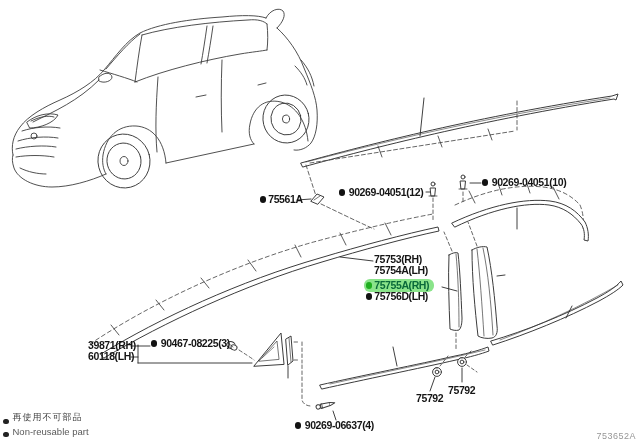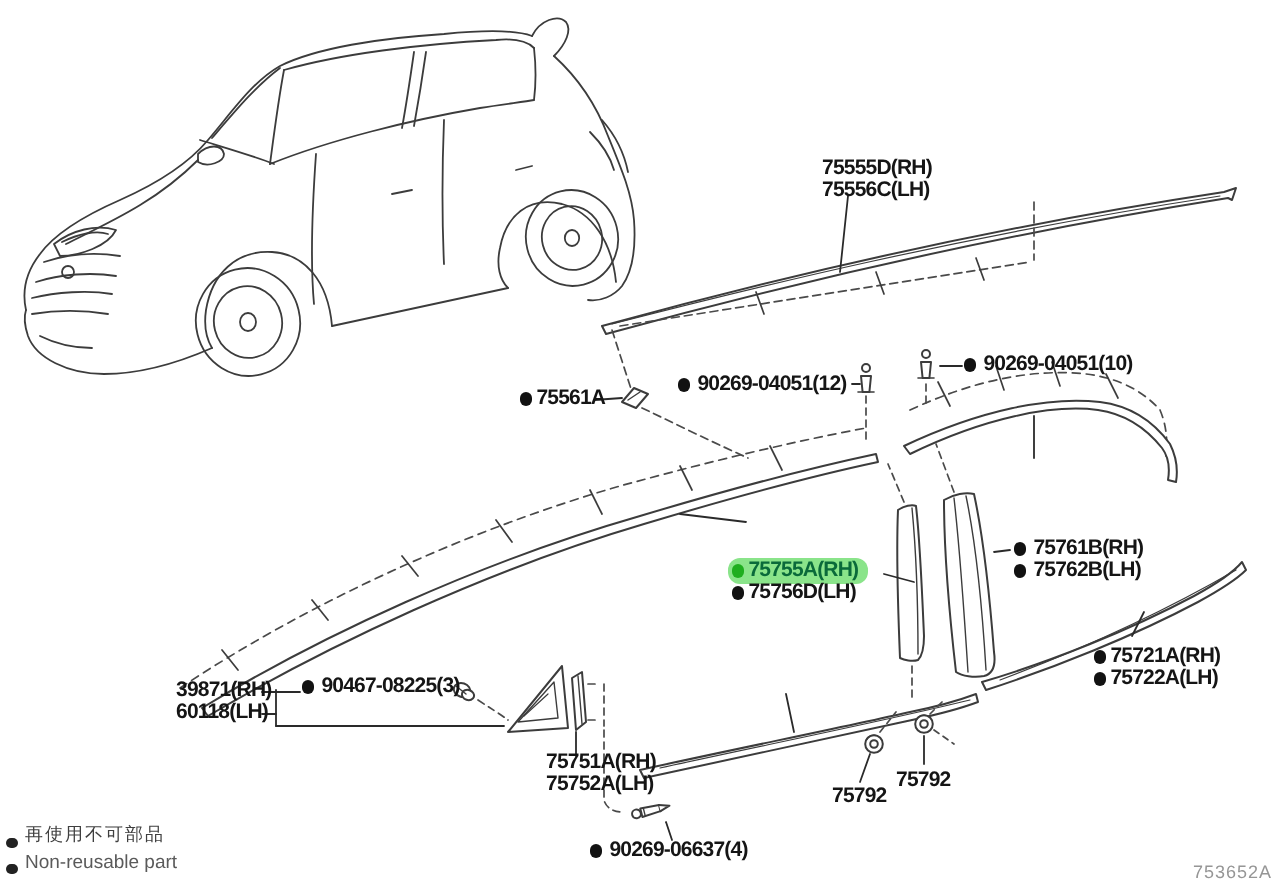--- a/index.html
+++ b/index.html
@@ -258,28 +258,20 @@
       <path d="M138,345 L138,363"></path>
       <path d="M138,346 L150,346"></path>
       <path d="M138,363 L252,363"></path>
       <path d="M288,378 L288,366"></path>
       <path d="M333,411 L336,420"></path>
       <path d="M435,377 L430,391"></path>
       <path d="M462,368 L462,382"></path>
     </g>
   </svg>
 
-  <div class="lbl" style="left:411px;top:79px">
-    <div class="ln">
-        <span>75555D(RH)</span>
-      </div>
-    <div class="ln">
-        <span>75556C(LH)</span>
-      </div>
-  </div>
 
   <div class="lbl" style="left:260px;top:194px">
     <div class="ln">
         <i class="dot"></i>
       <span>75561A</span>
       </div>
   </div>
 
   <div class="lbl sp" style="left:339px;top:187px">
     <div class="ln">
@@ -289,79 +281,59 @@
   </div>
 
   <div class="lbl sp" style="left:482px;top:177px">
     <div class="ln">
         <i class="dot"></i>
       <span>90269-04051(10)</span>
       </div>
   </div>
 
 
+  <div class="lbl" style="left:374px;top:254px">
+    <div class="ln">
+        <span>75753(RH)</span>
+      </div>
+    <div class="ln">
+        <span>75754A(LH)</span>
+      </div>
+  </div>
 
   <div class="lbl" style="left:366px;top:280px">
     <div class="ln pill">
       <i class="dot"></i>
       <span>75755A(RH)</span>
       </div>
     <div class="ln">
         <i class="dot"></i>
       <span>75756D(LH)</span>
       </div>
   </div>
 
-  <div class="lbl sp" style="left:507px;top:269px">
-    <div class="ln">
-        <i class="dot"></i>
-      <span>75761B(RH)</span>
-      </div>
-    <div class="ln">
-        <i class="dot"></i>
-      <span>75762B(LH)</span>
-      </div>
-  </div>
-
-
-  <div class="lbl" style="left:547px;top:323px">
-    <div class="ln">
-        <i class="dot"></i>
-      <span>75721A(RH)</span>
-      </div>
-    <div class="ln">
-        <i class="dot"></i>
-      <span>75722A(LH)</span>
-      </div>
-  </div>
+
+
 
   <div class="lbl" style="left:88px;top:340px">
     <div class="ln">
         <span>39871(RH)</span>
       </div>
     <div class="ln">
         <span>60118(LH)</span>
       </div>
   </div>
 
   <div class="lbl sp" style="left:151px;top:338px">
     <div class="ln">
         <i class="dot"></i>
       <span>90467-08225(3)</span>
       </div>
   </div>
 
-  <div class="lbl" style="left:273px;top:376px">
-    <div class="ln">
-        <span>75751A(RH)</span>
-      </div>
-    <div class="ln">
-        <span>75752A(LH)</span>
-      </div>
-  </div>
 
   <div class="lbl sp" style="left:295px;top:420px">
     <div class="ln">
         <i class="dot"></i>
       <span>90269-06637(4)</span>
       </div>
   </div>
 
   <div class="lbl" style="left:416px;top:393px">
     <div class="ln">

